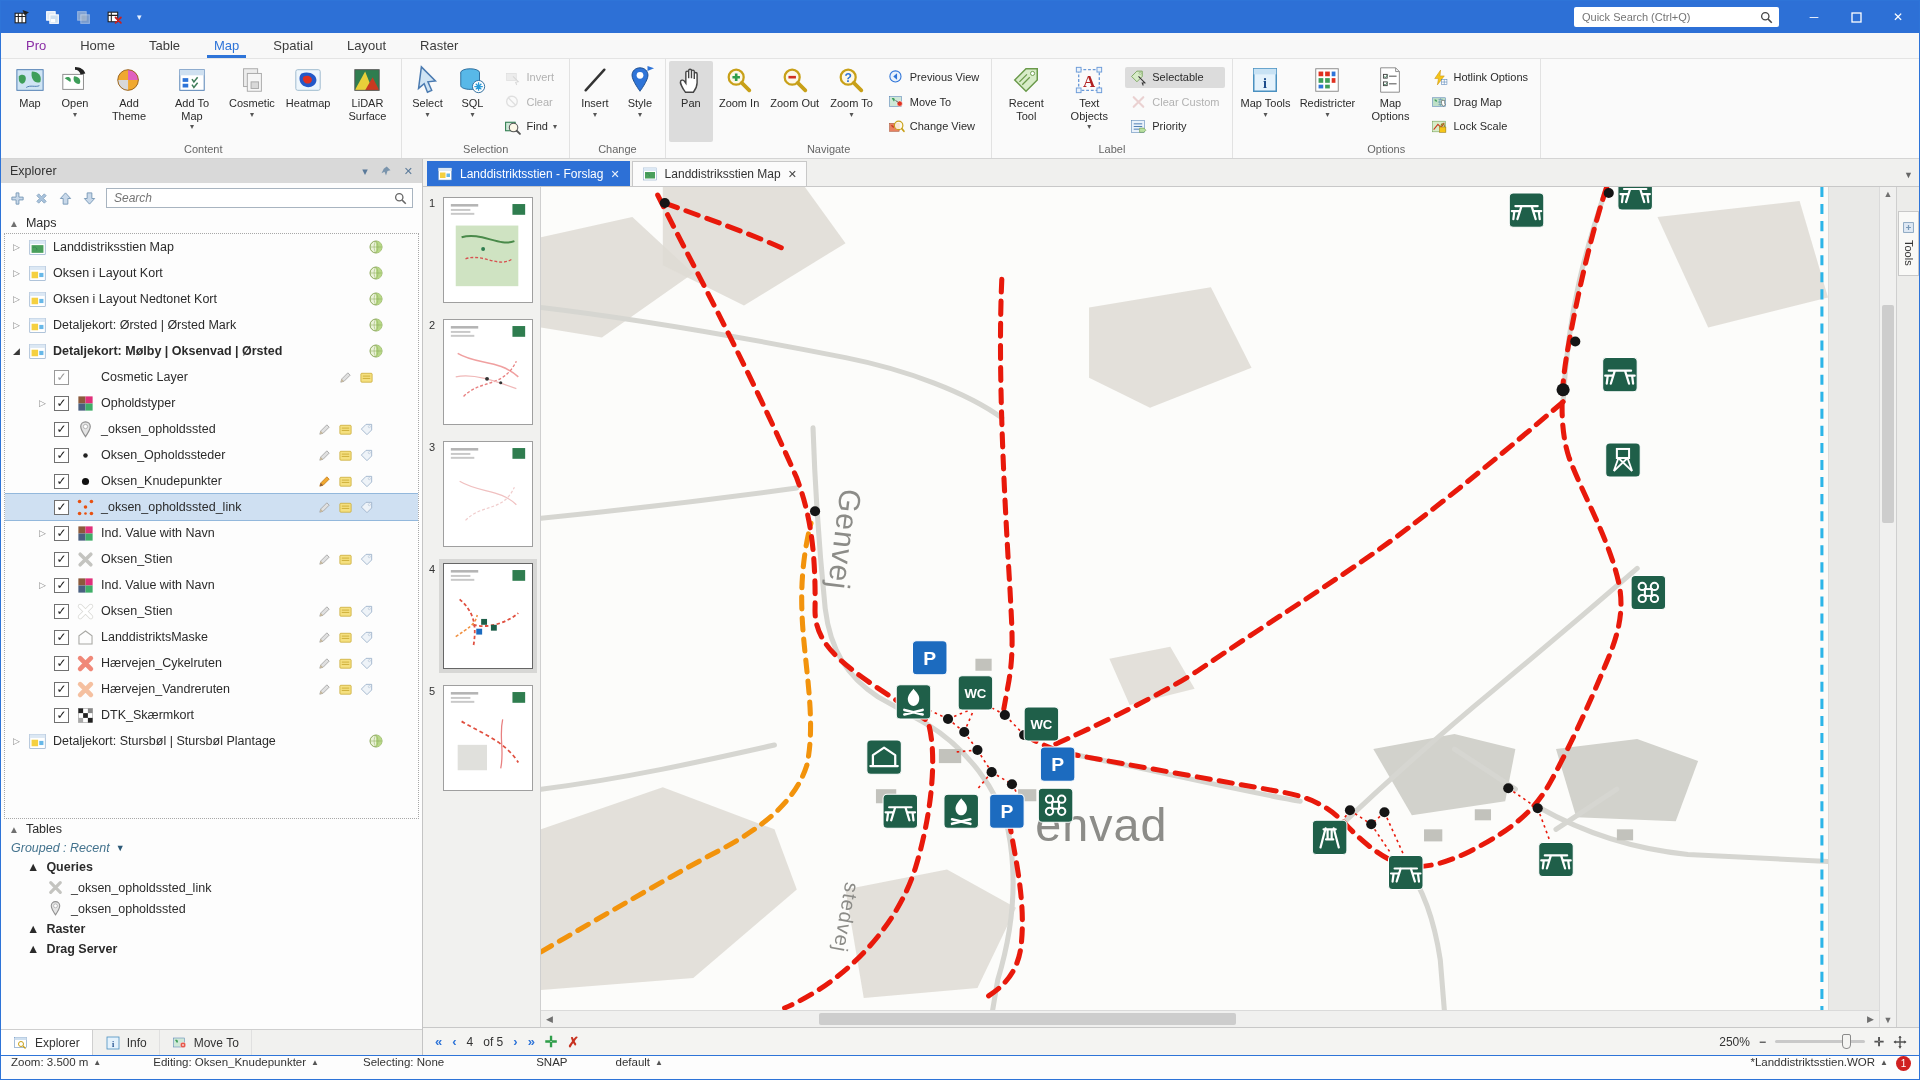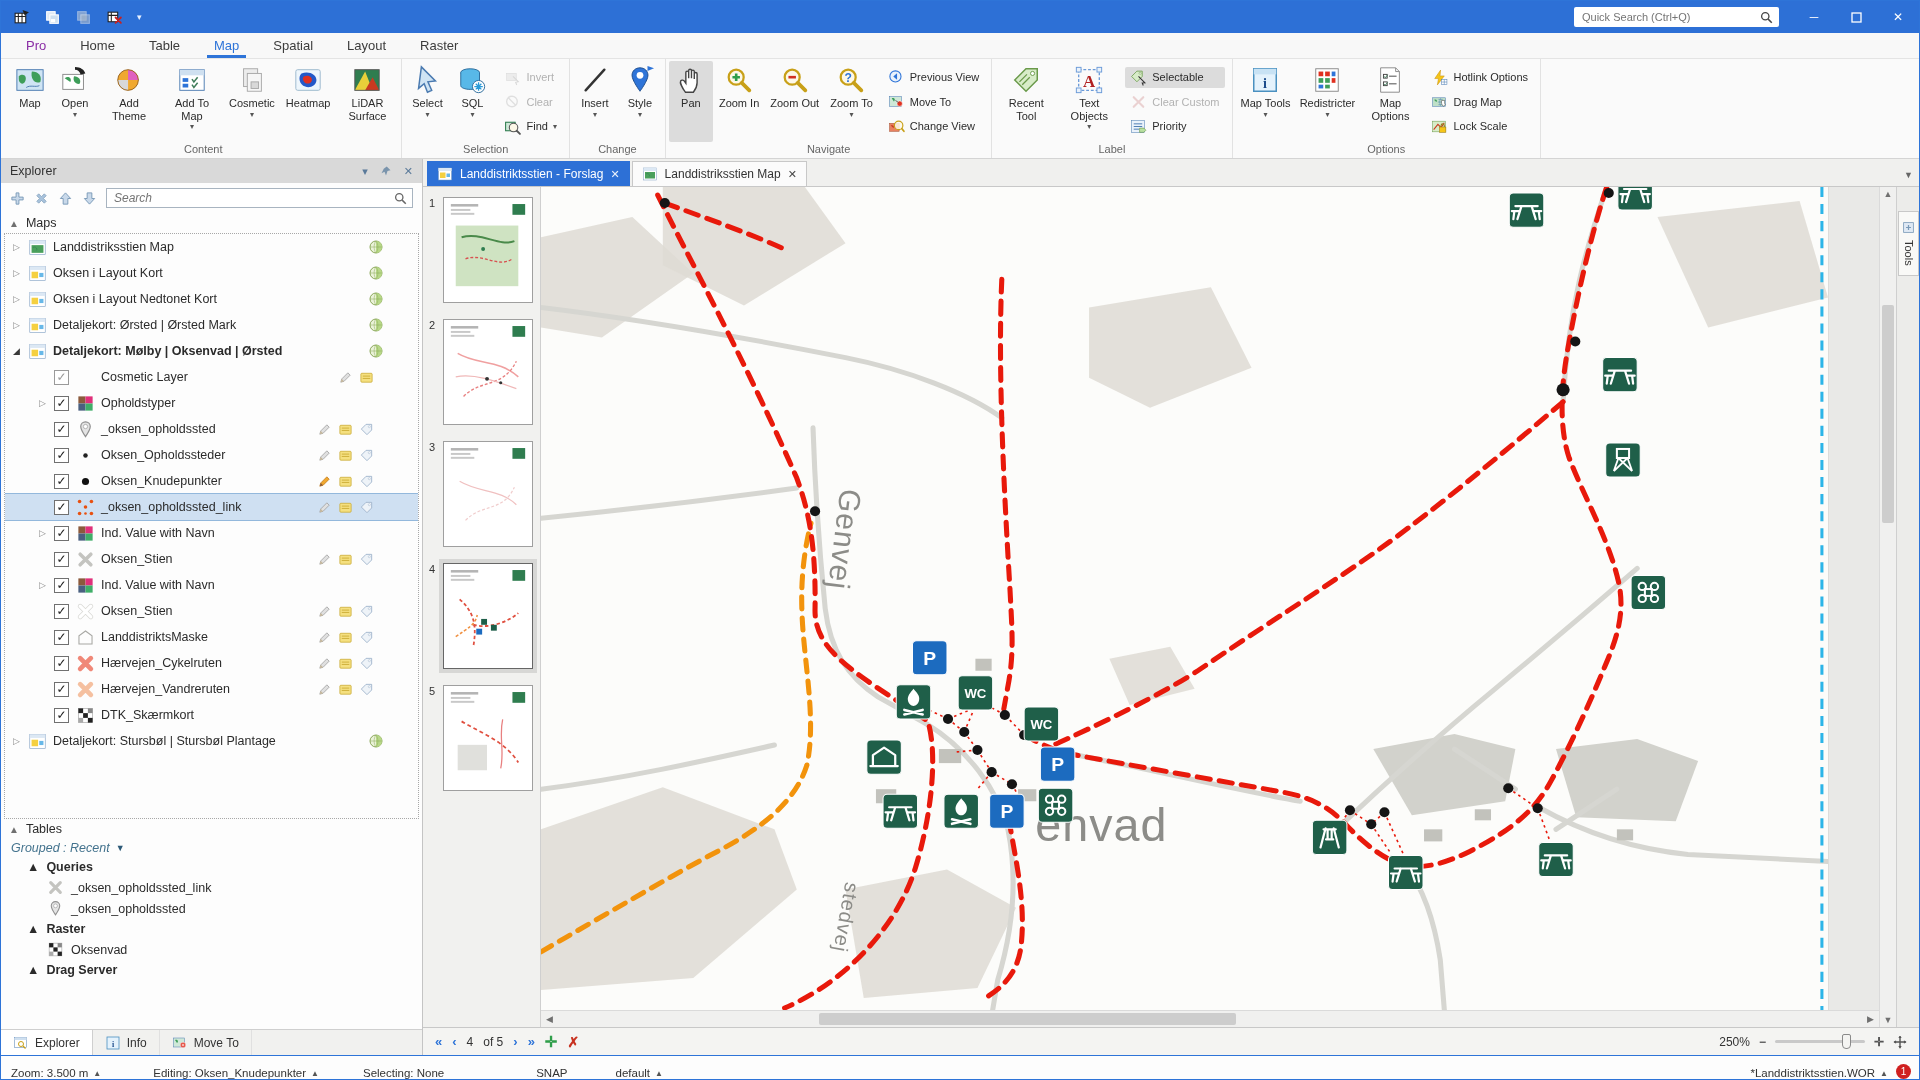--- a/index.html
+++ b/index.html
@@ -111,21 +111,21 @@
   
   .pagebar{height:28px;border-top:1px solid #c8c8c8;background:#f4f4f2;display:flex;align-items:center;padding:0 12px;font-size:12px;color:#333;flex:0 0 auto;}
   .pagebar .nav{display:flex;align-items:center;gap:10px;}
   .pagebar .blue{color:#2e74d8;font-weight:bold;font-size:13px;}
   .pagebar .plus{color:#2f9e4a;font-weight:bold;font-size:15px;}
   .pagebar .del{color:#c83220;font-weight:bold;font-size:14px;}
   .pagebar .zoomctl{margin-left:auto;display:flex;align-items:center;gap:9px;}
   .zslider{width:90px;height:3px;background:#c9c9c9;position:relative;border-radius:2px;}
   .zslider .knob{position:absolute;right:14px;top:-6px;width:9px;height:15px;background:#f4f4f2;border:1px solid #8a8a8a;border-radius:2px 2px 4px 4px;}
   
-  .statusbar{height:24px;border-top:1px solid #2e74d8;background:#fdfdfd;display:flex;align-items:flex-end;font-size:11.5px;color:#333;padding:0 8px;flex:0 0 auto;}
+  .statusbar{height:24px;border-top:1px solid #2e74d8;background:#fdfdfd;display:flex;align-items:flex-start;font-size:11.5px;color:#333;padding:0 8px;flex:0 0 auto;}
   .sb{display:flex;align-items:center;gap:5px;white-space:nowrap;}
   .sb .ua{font-size:8px;color:#555;}
   .sb-badge{width:15px;height:15px;border-radius:50%;background:#d02020;color:#fff;font-size:10px;display:flex;align-items:center;justify-content:center;margin-left:8px;}
   .ic svg{width:100%;height:100%;display:block;}
   .li svg{width:100%;height:100%;display:block;}
 </style>
 </head>
 <body>
 
 <div class="app">
@@ -1125,33 +1125,20 @@
                 <svg viewBox="0 0 32 32">
                   <path d="M16,3 C11.5,3 8,6.5 8,11 C8,16.5 16,28 16,28 C16,28 24,16.5 24,11 C24,6.5 20.5,3 16,3 Z" fill="#e4e4e4" stroke="#909090" stroke-width="2"></path>
                   <circle cx="16" cy="11" r="3.6" fill="#fff" stroke="#909090"></circle>
                 </svg>
               </span>
               <span>_oksen_opholdssted</span>
             </div>
             <div class="x-sub">
               <span class="chev">▲</span>
               <span>Raster</span>
-            </div>
-            <div class="x-item">
-              <span class="ic li" style="width: 17px; height: 17px;">
-                <svg viewBox="0 0 32 32">
-                  <rect x="4" y="4" width="24" height="24" fill="#fff" stroke="#999"></rect>
-                  <rect x="4" y="4" width="8" height="8" fill="#222"></rect>
-                  <rect x="20" y="4" width="8" height="8" fill="#888"></rect>
-                  <rect x="12" y="12" width="8" height="8" fill="#222"></rect>
-                  <rect x="4" y="20" width="8" height="8" fill="#aaa"></rect>
-                  <rect x="20" y="20" width="8" height="8" fill="#222"></rect>
-                </svg>
-              </span>
-              <span>Oksenvad</span>
             </div>
             <div class="x-sub">
               <span class="chev">▲</span>
               <span>Drag Server</span>
             </div>
           </div>
       </div>
       <div class="x-tabs">
           <div class="x-tab active">
             <span class="ic" style="width: 16px; height: 16px;">

